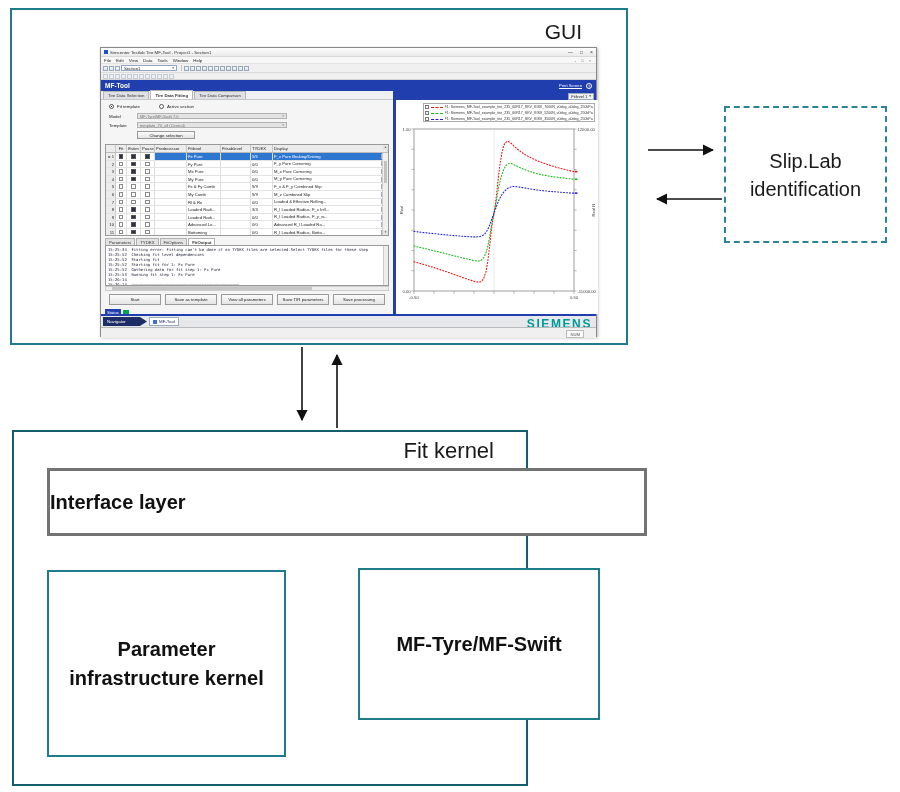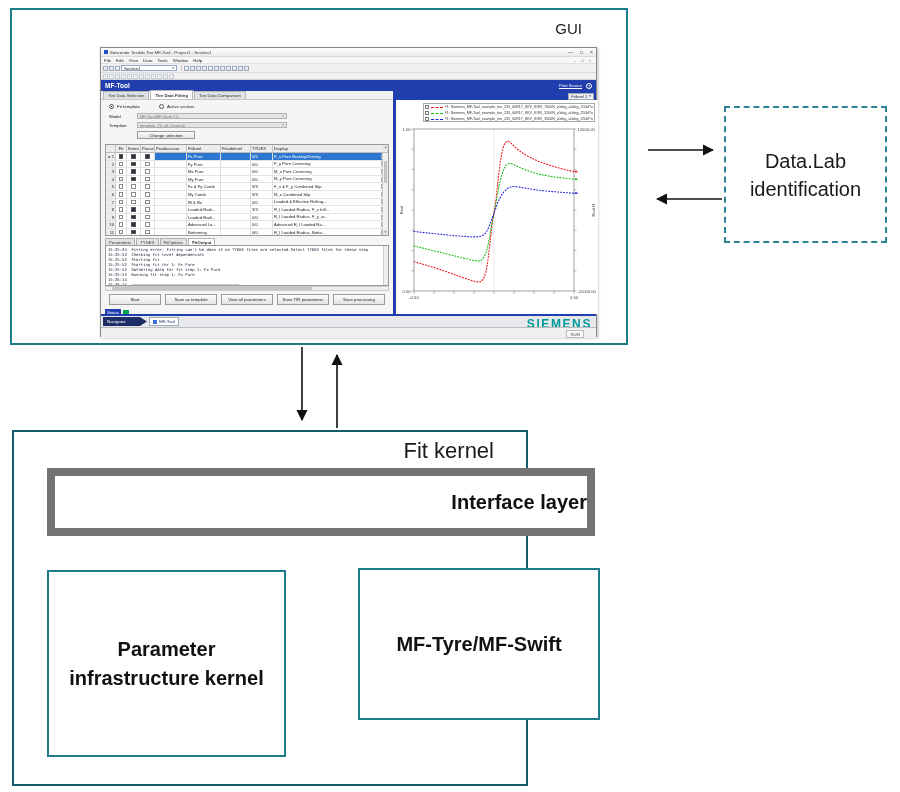--- a/index.html
+++ b/index.html
@@ -3,25 +3,25 @@
 <meta charset="utf-8">
 <style>
   html,body{margin:0;padding:0;}
   body{width:900px;height:792px;background:#fff;font-family:"Liberation Sans",sans-serif;position:relative;overflow:hidden;}
   #page{position:absolute;inset:0;}
   svg.overlay{position:absolute;left:0;top:0;pointer-events:none;}
 
   
   .dbox{position:absolute;background:#fff;box-sizing:border-box;}
   #gui-box{left:10px;top:8px;width:618px;height:337px;border:2px solid #1e7b8a;}
-  #gui-label{position:absolute;right:44px;top:10px;font-size:15px;color:#1a1a1a;}
+  #gui-label{position:absolute;right:44px;top:10px;font-size:21px;color:#1a1a1a;}
   #testlab-box{left:724px;top:106px;width:163px;height:137px;border:2px dashed #2a8496;display:flex;flex-direction:column;justify-content:center;align-items:center;font-size:20px;color:#1a1a1a;line-height:1.4;}
   #fit-box{left:12px;top:430px;width:516px;height:356px;border:2px solid #155e6b;}
   #fit-label{position:absolute;right:32px;top:6px;font-size:22px;color:#1a1a1a;}
-  #iface-box{left:47px;top:468px;width:548px;height:68px;border:8px solid #737373;display:flex;align-items:center;justify-content:flex-end;font-size:20px;font-weight:bold;color:#111;}
+  #iface-box{left:47px;top:468px;width:600px;height:68px;border:3px solid #737373;display:flex;align-items:center;justify-content:flex-start;font-size:20px;font-weight:bold;color:#111;}
   #param-box{left:47px;top:570px;width:239px;height:187px;border:2px solid #1e7b8a;display:flex;flex-direction:column;align-items:center;justify-content:center;font-size:20px;font-weight:bold;color:#111;line-height:1.45;}
   #mf-box{left:358px;top:568px;width:242px;height:152px;border:2px solid #1e7b8a;display:flex;align-items:center;justify-content:center;font-size:20px;font-weight:bold;color:#111;}
 
   
   #app{position:absolute;left:100px;top:47px;width:497px;height:290px;background:#f0f0f0;border:1px solid #8a8a8a;box-shadow:1px 1px 3px rgba(0,0,0,.28);font-size:5px;color:#222;box-sizing:border-box;}
   #app *{box-sizing:border-box;}
   .titlebar{position:absolute;left:0;top:0;width:100%;height:9px;background:linear-gradient(#fdfdfd,#eaeaea);display:flex;align-items:center;padding:0 3px;border-bottom:1px solid #d8d8d8;}
   .app-icon{width:4px;height:4px;background:#1e50c8;margin-right:2px;flex:none;}
   .title-text{font-size:4.4px;color:#333;white-space:nowrap;overflow:hidden;flex:1;}
   .win-ctl{font-size:5px;color:#444;margin-left:7px;line-height:9px;}
@@ -580,21 +580,21 @@
         <span>MF-Tool</span>
       </div>
     </div>
     <div class="siemens">SIEMENS</div>
     <div class="statusbar">
       <span class="numbox">NUM</span>
     </div>
   </div>
 
   <div class="dbox" id="testlab-box">
-    <div>Data.Lab</div>
+    <div>Slip.Lab</div>
     <div>identification</div>
   </div>
 
   <div class="dbox" id="fit-box">
     <div id="fit-label">Fit kernel</div>
   </div>
   <div class="dbox" id="iface-box">
     <span>Interface layer</span>
   </div>
   <div class="dbox" id="param-box">

